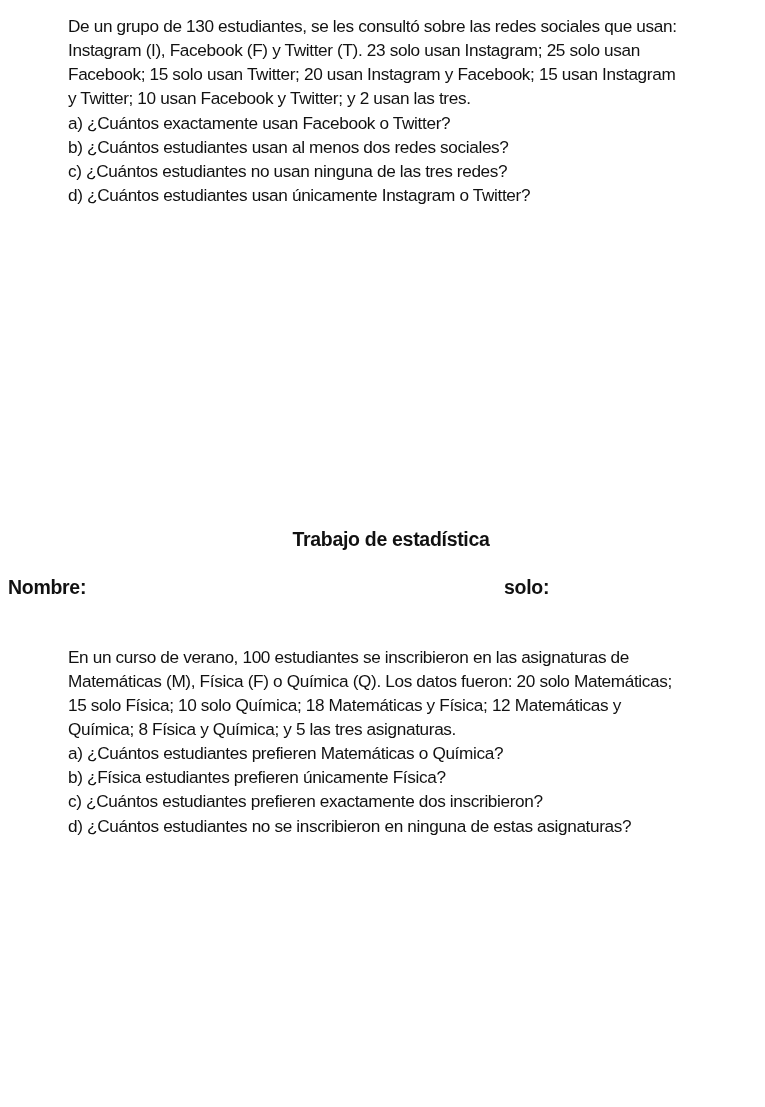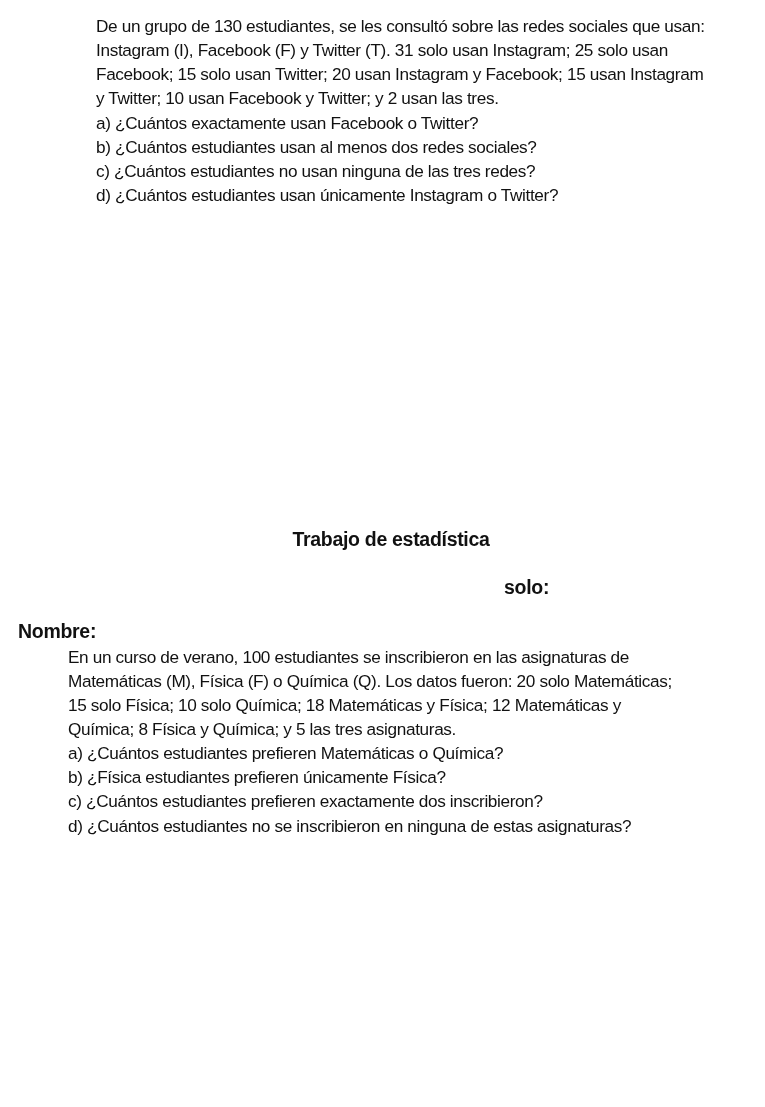--- a/index.html
+++ b/index.html
@@ -15,50 +15,50 @@
       font-family: "Liberation Sans", "DejaVu Sans", sans-serif;
       color: #111111;
     }
     .line {
       position: absolute;
       white-space: nowrap;
       font-size: 17.2px;
       line-height: 24px;
       letter-spacing: -0.35px;
     }
-    .block1 { left: 68px; margin-left: 28px; }
+    .block1 { left: 68px; }
     .block2 { left: 68px; }
     .title {
       position: absolute;
       top: 526px;
       left: 0;
       width: 782px;
       text-align: center;
       font-weight: bold;
       font-size: 19.5px;
       line-height: 26px;
       letter-spacing: -0.3px;
     }
     .label {
       position: absolute;
       top: 574px;
       font-weight: bold;
       font-size: 19.5px;
       line-height: 26px;
       letter-spacing: -0.3px;
     }
-    .name-label { left: 18px; margin-top: 44px; }
+    .name-label { left: 8px; }
     .grade-label { left: 504px; }
   </style>
 </head>
 <body>
 
 <div>
   <div class="line block1" style="top:14px">De un grupo de 130 estudiantes, se les consultó sobre las redes sociales que usan:</div>
-  <div class="line block1" style="top:38px">Instagram (I), Facebook (F) y Twitter (T). 31 solo usan Instagram; 25 solo usan</div>
+  <div class="line block1" style="top:38px">Instagram (I), Facebook (F) y Twitter (T). 23 solo usan Instagram; 25 solo usan</div>
   <div class="line block1" style="top:62px">Facebook; 15 solo usan Twitter; 20 usan Instagram y Facebook; 15 usan Instagram</div>
   <div class="line block1" style="top:86px">y Twitter; 10 usan Facebook y Twitter; y 2 usan las tres.</div>
   <div class="line block1" style="top:111px">a) ¿Cuántos exactamente usan Facebook o Twitter?</div>
   <div class="line block1" style="top:135px">b) ¿Cuántos estudiantes usan al menos dos redes sociales?</div>
   <div class="line block1" style="top:159px">c) ¿Cuántos estudiantes no usan ninguna de las tres redes?</div>
   <div class="line block1" style="top:183px">d) ¿Cuántos estudiantes usan únicamente Instagram o Twitter?</div>
 </div>
 
 <div class="title">Trabajo de estadística</div>
 <div class="label name-label">Nombre:</div>

